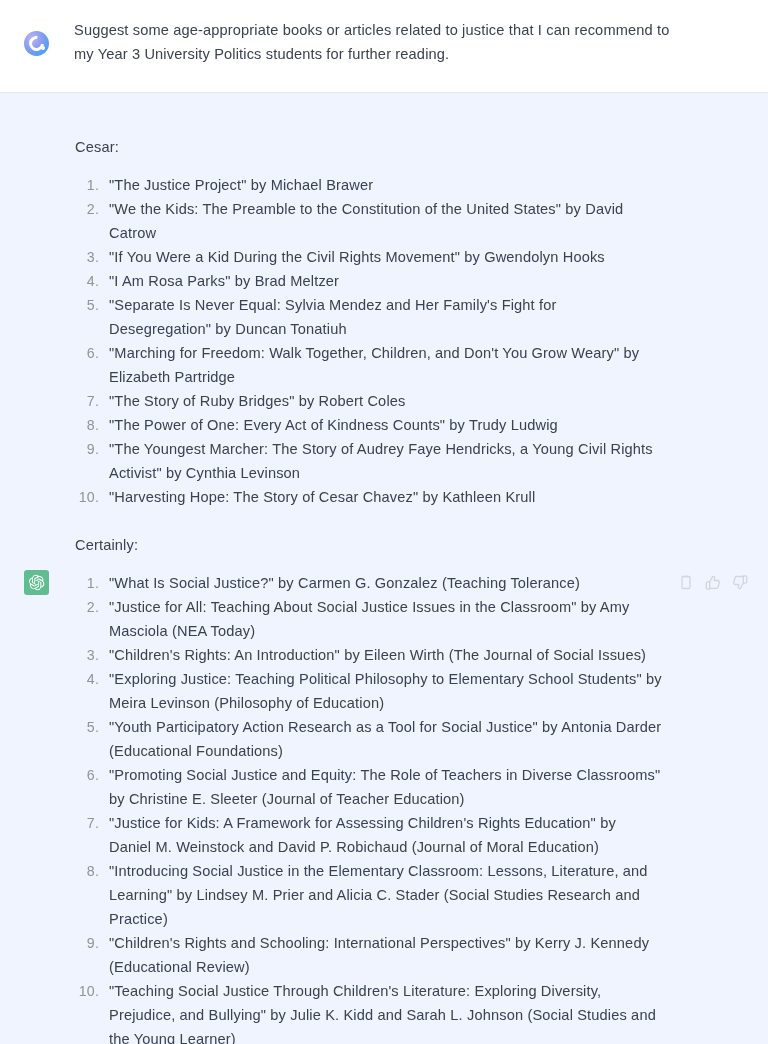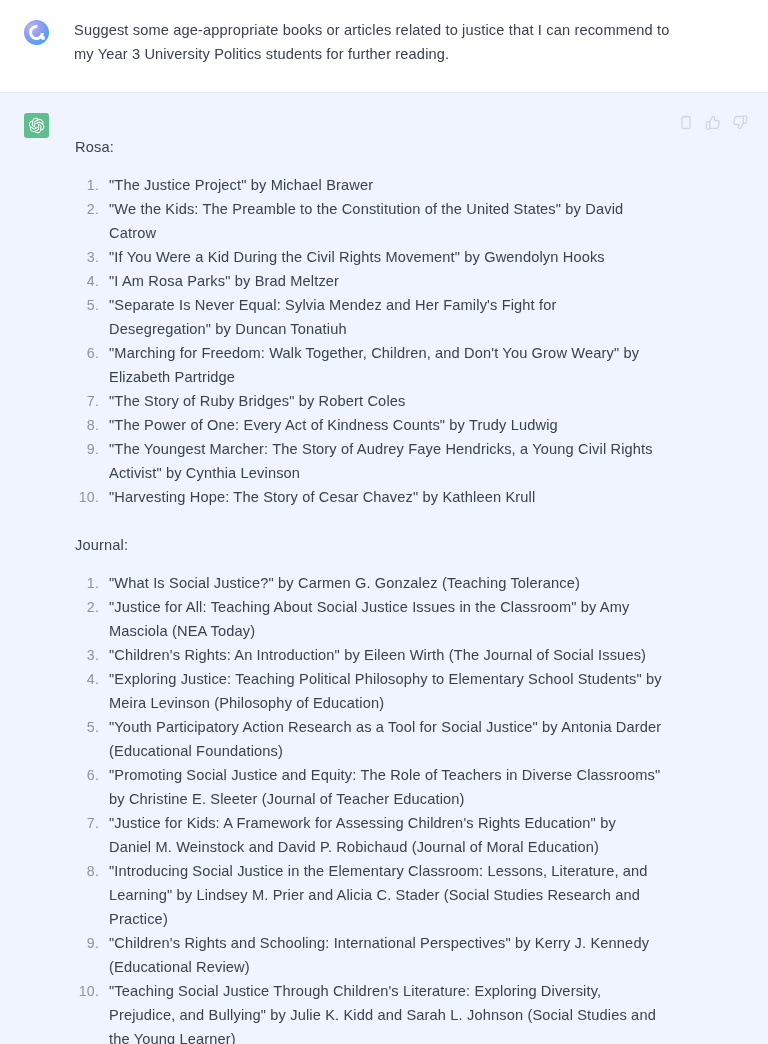--- a/index.html
+++ b/index.html
@@ -26,21 +26,21 @@
     border-bottom: 1px solid #e7e8ec;
     padding: 18px 0 26px 0;
   }
   .turn-assistant {
     background: #eff4fe;
     padding: 18px 0 10px 0;
     min-height: 930px;
   }
   .turn-inner {
     display: flex;
-    align-items: flex-start;
+    align-items: center;
     padding-left: 24px;
     padding-right: 20px;
   }
   .avatar-col {
     flex: 0 0 28px;
     width: 28px;
     padding-top: 2px;
   }
   .avatar {
     width: 25px;
@@ -179,36 +179,36 @@
       <div class="avatar-col">
         <div class="avatar avatar-assistant">
           <svg width="17" height="17" viewBox="0 0 24 24" fill="#ffffff" aria-hidden="true">
             <path d="M21.55 10.04a5.43 5.43 0 0 0-.47-4.46 5.5 5.5 0 0 0-5.92-2.64A5.44 5.44 0 0 0 11.06 1a5.5 5.5 0 0 0-5.24 3.8 5.44 5.44 0 0 0-3.63 2.64 5.5 5.5 0 0 0 .67 6.45 5.43 5.43 0 0 0 .47 4.46 5.5 5.5 0 0 0 5.92 2.64A5.43 5.43 0 0 0 13.35 23a5.5 5.5 0 0 0 5.24-3.81 5.44 5.44 0 0 0 3.63-2.64 5.5 5.5 0 0 0-.67-6.45zm-8.2 11.49a4.08 4.08 0 0 1-2.62-.95l.13-.07 4.35-2.51a.71.71 0 0 0 .36-.62v-6.13l1.84 1.06a.07.07 0 0 1 .04.05v5.08a4.1 4.1 0 0 1-4.1 4.09zM4.54 17.77a4.08 4.08 0 0 1-.49-2.74l.13.08 4.35 2.51a.71.71 0 0 0 .71 0l5.31-3.06v2.12a.07.07 0 0 1-.03.06l-4.4 2.54a4.1 4.1 0 0 1-5.58-1.5zM3.4 8.31a4.08 4.08 0 0 1 2.13-1.8v5.17a.7.7 0 0 0 .35.61l5.3 3.06-1.84 1.06a.07.07 0 0 1-.06 0L4.88 13.9a4.1 4.1 0 0 1-1.5-5.59zm15.1 3.51L13.2 8.75l1.84-1.06a.07.07 0 0 1 .06 0l4.4 2.54a4.09 4.09 0 0 1-.63 7.38v-5.17a.7.7 0 0 0-.36-.62zm1.83-2.76-.13-.08-4.34-2.53a.71.71 0 0 0-.72 0L9.84 9.51V7.39a.07.07 0 0 1 .03-.06l4.4-2.54a4.09 4.09 0 0 1 6.07 4.24zM8.84 12.85 7 11.79a.07.07 0 0 1-.04-.05V6.66a4.09 4.09 0 0 1 6.7-3.14l-.13.07-4.35 2.51a.71.71 0 0 0-.36.62v6.13zm1-2.16 2.36-1.36 2.37 1.36v2.73l-2.36 1.36-2.37-1.36v-2.73z"></path>
           </svg>
         </div>
       </div>
 
       <div class="msg-col assistant-body">
 
-        <p class="para section-label">Rosa:</p>
+        <p class="para section-label">Cesar:</p>
 
         <ol class="numlist list-books">
           <li>"The Justice Project" by Michael Brawer</li>
           <li>"We the Kids: The Preamble to the Constitution of the United States" by David Catrow</li>
           <li>"If You Were a Kid During the Civil Rights Movement" by Gwendolyn Hooks</li>
           <li>"I Am Rosa Parks" by Brad Meltzer</li>
           <li>"Separate Is Never Equal: Sylvia Mendez and Her Family's Fight for Desegregation" by Duncan Tonatiuh</li>
           <li>"Marching for Freedom: Walk Together, Children, and Don't You Grow Weary" by Elizabeth Partridge</li>
           <li>"The Story of Ruby Bridges" by Robert Coles</li>
           <li>"The Power of One: Every Act of Kindness Counts" by Trudy Ludwig</li>
           <li>"The Youngest Marcher: The Story of Audrey Faye Hendricks, a Young Civil Rights Activist" by Cynthia Levinson</li>
           <li>"Harvesting Hope: The Story of Cesar Chavez" by Kathleen Krull</li>
         </ol>
 
-        <p class="para section-label">Journal:</p>
+        <p class="para section-label">Certainly:</p>
 
         <ol class="numlist list-articles">
           <li>"What Is Social Justice?" by Carmen G. Gonzalez (Teaching Tolerance)</li>
           <li>"Justice for All: Teaching About Social Justice Issues in the Classroom" by Amy Masciola (NEA Today)</li>
           <li>"Children's Rights: An Introduction" by Eileen Wirth (The Journal of Social Issues)</li>
           <li>"Exploring Justice: Teaching Political Philosophy to Elementary School Students" by Meira Levinson (Philosophy of Education)</li>
           <li>"Youth Participatory Action Research as a Tool for Social Justice" by Antonia Darder (Educational Foundations)</li>
           <li>"Promoting Social Justice and Equity: The Role of Teachers in Diverse Classrooms" by Christine E. Sleeter (Journal of Teacher Education)</li>
           <li>"Justice for Kids: A Framework for Assessing Children's Rights Education" by Daniel M. Weinstock and David P. Robichaud (Journal of Moral Education)</li>
           <li>"Introducing Social Justice in the Elementary Classroom: Lessons, Literature, and Learning" by Lindsey M. Prier and Alicia C. Stader (Social Studies Research and Practice)</li>

